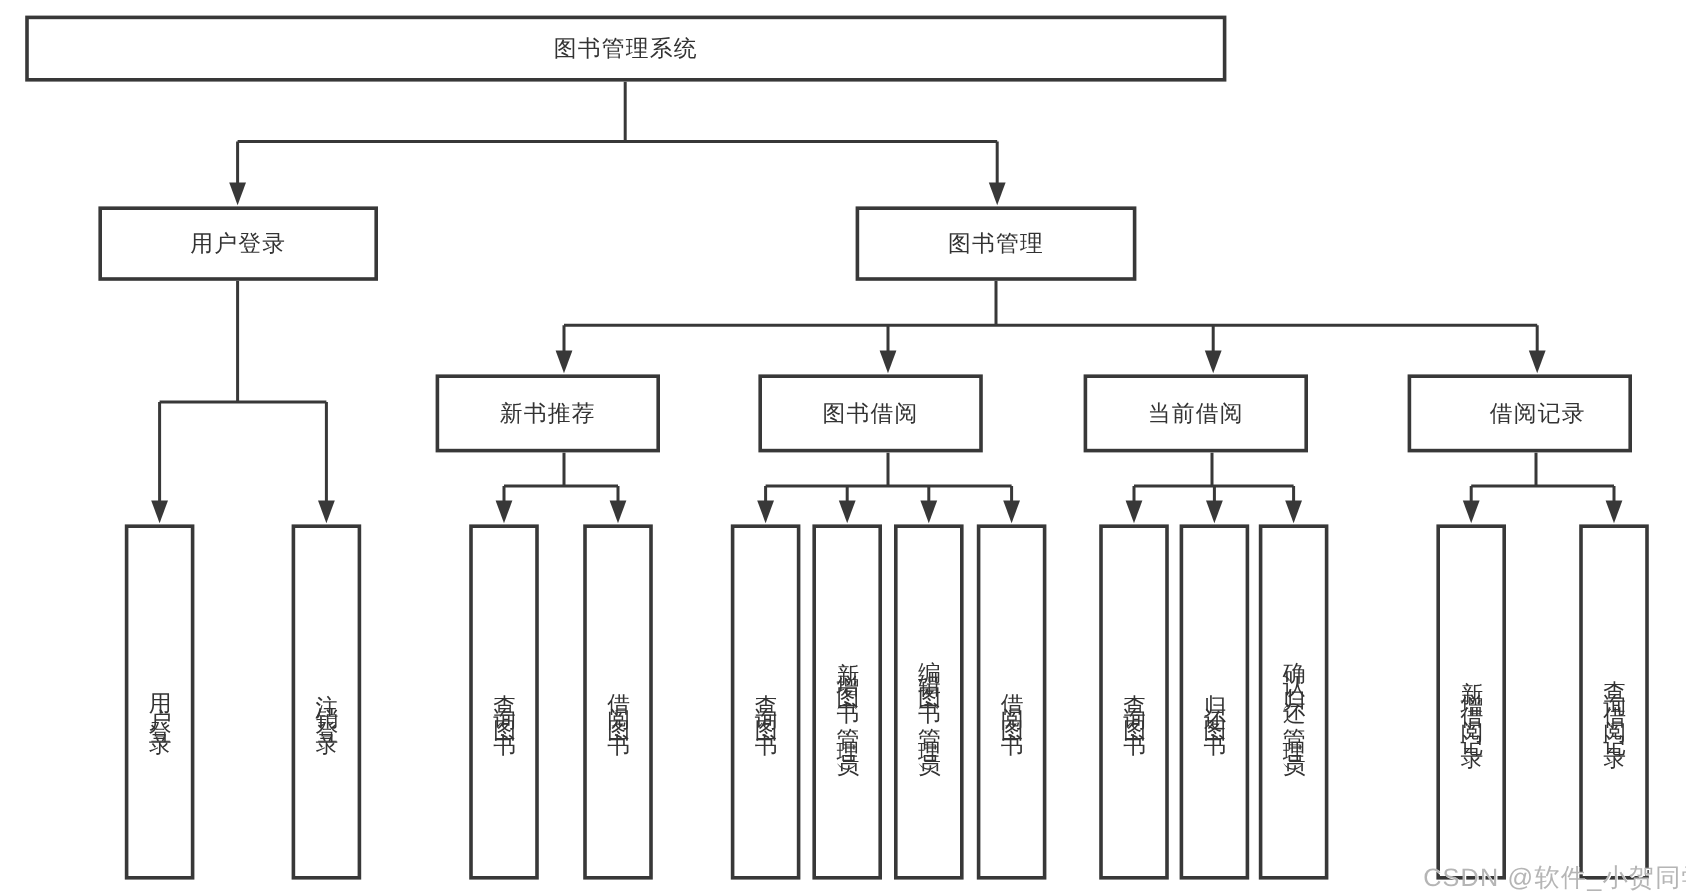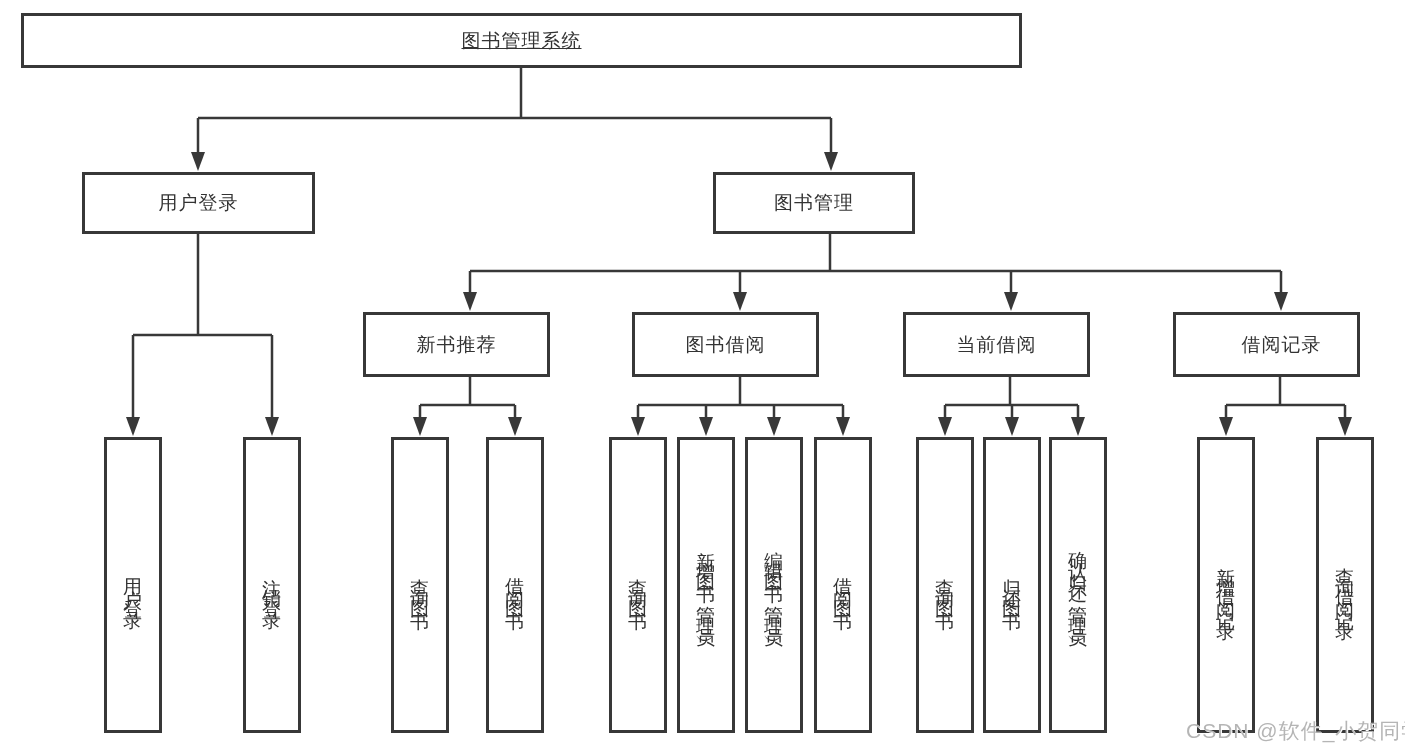--- a/index.html
+++ b/index.html
@@ -7,21 +7,21 @@
     position:relative; width:1405px; height:747px; background:#ffffff;
     font-family:"Liberation Sans", sans-serif; overflow:hidden;
   }
   svg.connectors { position:absolute; left:0; top:0; width:1405px; height:747px; }
   .node {
     position:absolute; box-sizing:border-box;
     border:3px solid #383838; background:#ffffff;
     display:flex; align-items:center; justify-content:center;
     color:#333333; font-size:19px; letter-spacing:1px;
   }
-  .node-root   { left:21px;  top:13px;  width:1001px; height:55px;text-decoration:underline; }
+  .node-root   { left:21px;  top:13px;  width:1001px; height:55px; }
   .node-lvl1   { top:172px; height:62px; }
   .node-lvl2   { top:312px; width:187px; height:65px; }
   .node-leaf   { top:437px; width:58px;  height:296px; }
   .node-leaf span {
     writing-mode:vertical-rl; text-orientation:mixed;
     letter-spacing:11px; font-size:19px; line-height:1;
     white-space:nowrap;
   }
   .watermark {
     position:absolute; left:1186px; top:717px;
@@ -62,21 +62,21 @@
       <polygon points="1005,417 1019,417 1012,436"></polygon>
       <polygon points="1071,417 1085,417 1078,436"></polygon>
       <polygon points="1219,417 1233,417 1226,436"></polygon>
       <polygon points="1338,417 1352,417 1345,436"></polygon>
     </g>
   </svg>
 
   <div class="node node-root">图书管理系统</div>
 
   <div class="node node-lvl1" style="left:82px; width:233px;">用户登录</div>
-  <div class="node node-lvl1" style="left:713px; width:202px;">图书管理</div>
+  <div class="node node-lvl1" style="left:713px; width:234px;">图书管理</div>
 
   <div class="node node-lvl2" style="left:363px;">新书推荐</div>
   <div class="node node-lvl2" style="left:903px;">当前借阅</div>
   <div class="node node-lvl2" style="left:632px;">图书借阅</div>
   <div class="node node-lvl2" style="left:1173px;padding-left:30px;">借阅记录</div>
 
   <div class="node node-leaf" style="left:104px;">
     <span>用户登录</span>
   </div>
   <div class="node node-leaf" style="left:243px;">

